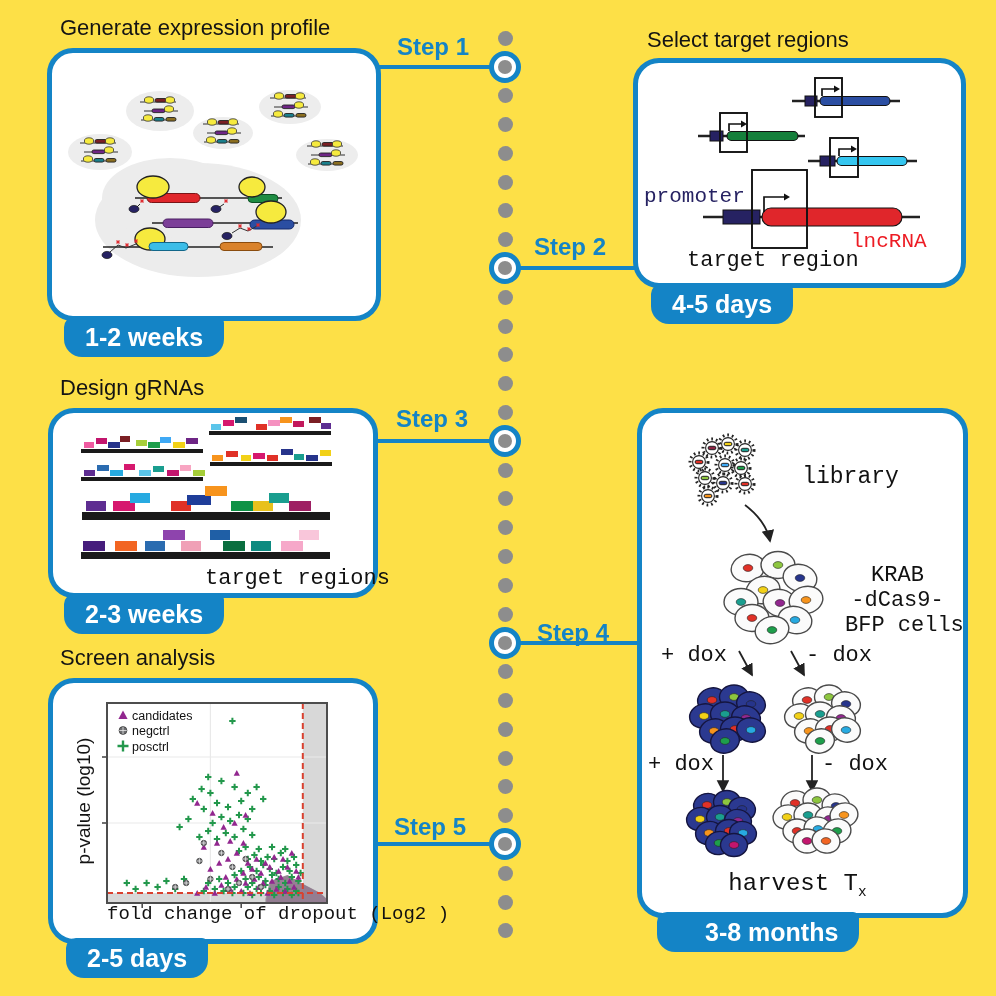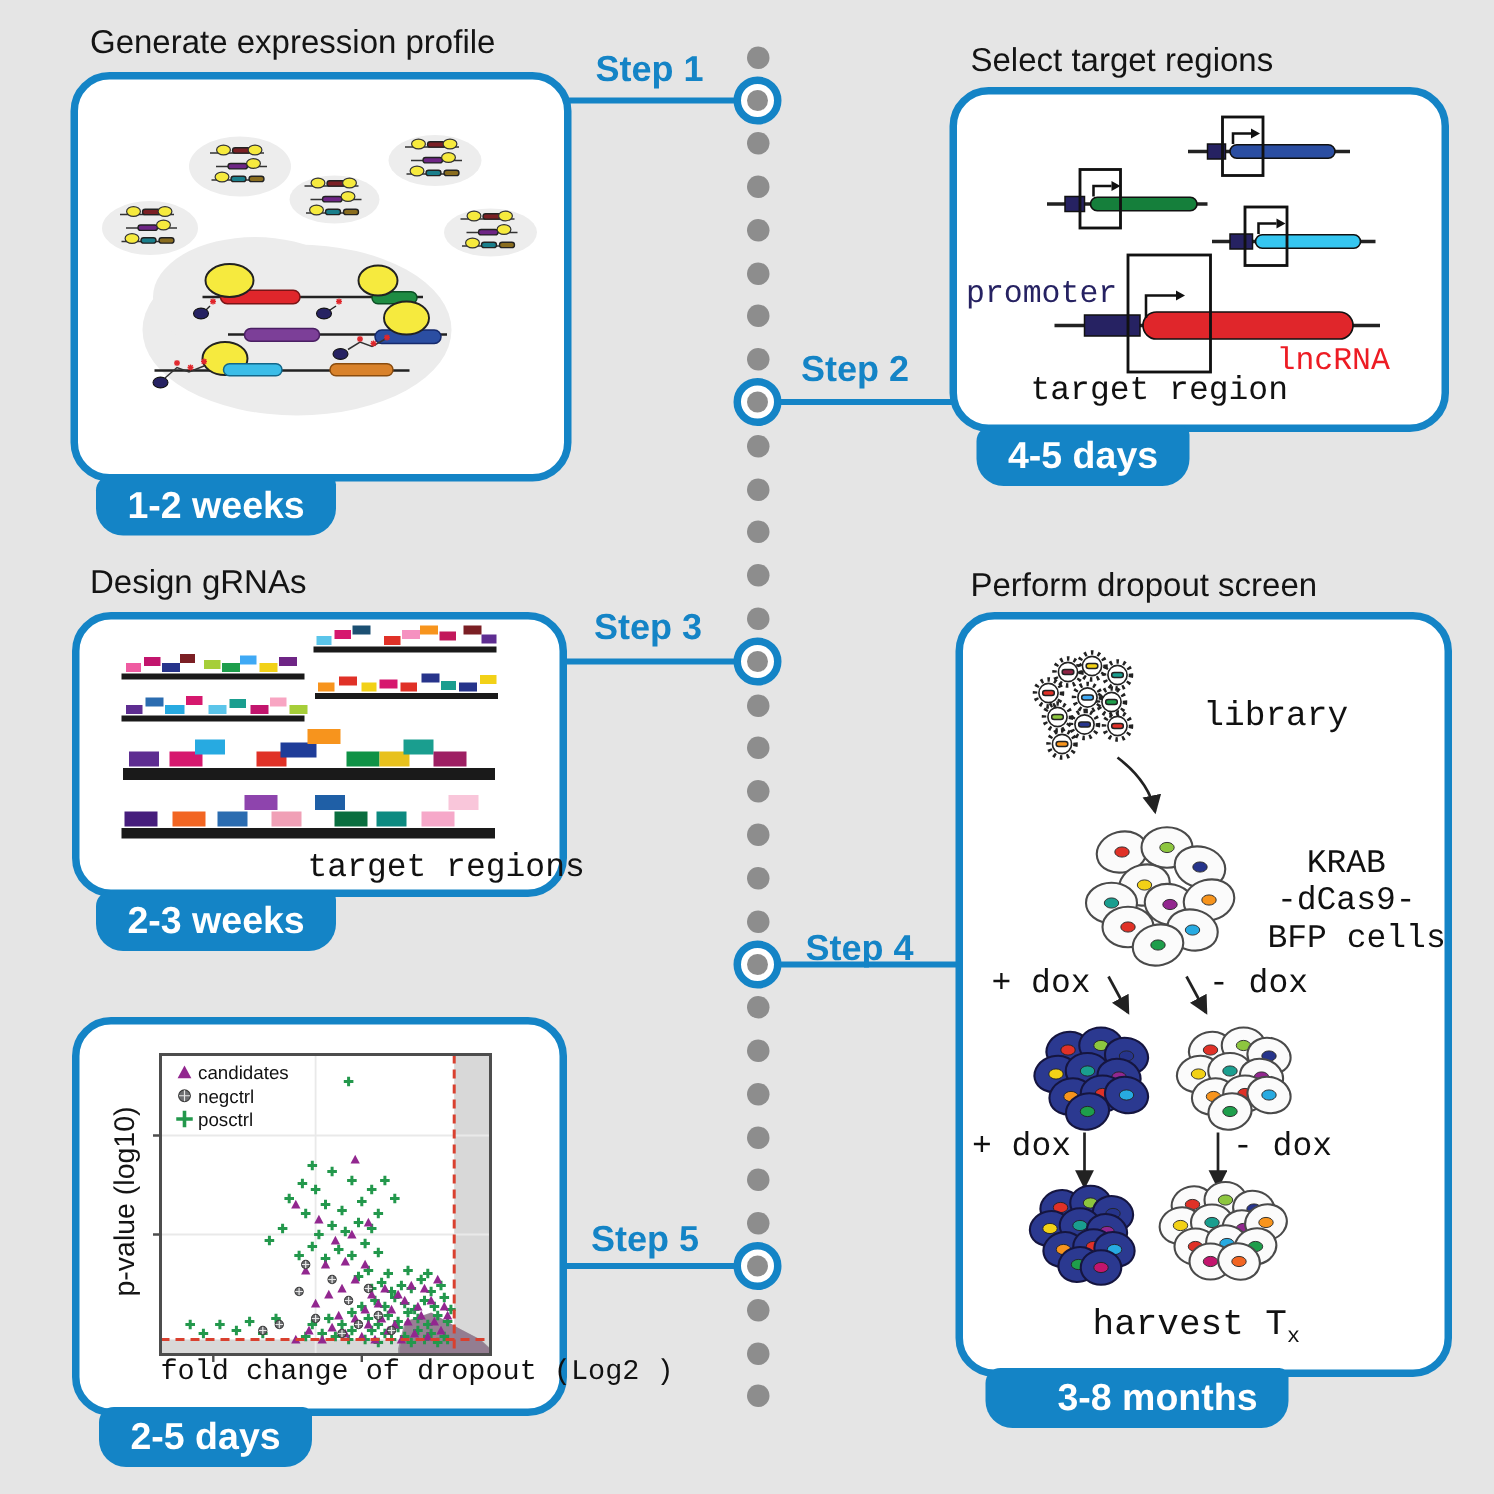--- a/index.html
+++ b/index.html
@@ -1,16 +1,16 @@
 <!DOCTYPE html>
 <html style="--accent: #1484c6; --dot: #8d8d8d;"><head>
 <meta charset="utf-8">
 <style>
   html,body{margin:0;padding:0;background:#fff;}
-  .stage{position:relative;width:996px;height:996px;background:#e5e5e5;overflow:hidden;
+  .stage{position:relative;width:996px;height:996px;background:#fde047;overflow:hidden;
          font-family:"Liberation Sans",sans-serif;color:#111;}
   .panel{position:absolute;border:5px solid var(--accent);border-radius:26px;background:#fff;box-sizing:border-box;}
   .panel-title{position:absolute;font-size:22px;color:#141414;white-space:nowrap;}
   .badge{position:absolute;height:40px;line-height:40px;padding:0 21px;background:var(--accent);
          color:#fff;font-size:25px;font-weight:bold;border-radius:10px 6px 18px 18px;z-index:6;white-space:nowrap;}
   .step-label{position:absolute;font-size:24px;font-weight:bold;color:var(--accent);white-space:nowrap;z-index:5;}
   .step-line{position:absolute;height:4px;background:var(--accent);z-index:3;}
   .tdot{position:absolute;width:15px;height:15px;border-radius:50%;background:var(--dot);z-index:2;}
   .ring{position:absolute;width:22px;height:22px;border:5px solid var(--accent);border-radius:50%;
         background:#fff;z-index:4;display:flex;align-items:center;justify-content:center;}
@@ -278,21 +278,20 @@
       <rect x="128" y="128" width="20" height="10" fill="#f0a0b6"></rect>
       <rect x="157" y="117" width="20" height="10" fill="#1f5fa6"></rect>
       <rect x="170" y="128" width="22" height="10" fill="#0a6e3f"></rect>
       <rect x="198" y="128" width="20" height="10" fill="#0d8a80"></rect>
       <rect x="228" y="128" width="22" height="10" fill="#f6a8c9"></rect>
       <rect x="246" y="117" width="20" height="10" fill="#f9c6da"></rect>
     </svg>
   <div class="txt" style="left:205px;top:566px;font-size:22px;">target regions</div>
   <div class="badge" style="left:64px;top:594px;">2-3 weeks</div>
 
-  <div class="panel-title" style="left:647px;top:377px;">Perform dropout screen</div>
   <div class="panel" style="left:637px;top:408px;width:331px;height:510px;"></div>
   <svg id="dropout" class="ill" style="left:642px;top:413px;" width="321" height="500" viewBox="0 0 321 500">
       <defs>
         <marker id="ah" markerWidth="9" markerHeight="9" refX="6" refY="3.5" orient="auto">
           <path d="M0,0 L7,3.5 L0,7 Z" fill="#222"></path>
         </marker>
       </defs>
       <circle cx="70" cy="35" r="9" fill="none" stroke="#222" stroke-width="3" stroke-dasharray="1.7 2.9"></circle>
       <circle cx="70" cy="35" r="6.4" fill="#fff" stroke="#222" stroke-width="1.1"></circle>
       <rect x="66.1" y="33.3" width="7.8" height="3.4" rx="1.7" fill="#8e2344" stroke="#222" stroke-width="1"></rect>
@@ -446,20 +445,21 @@
   </div>
   <div class="txt" style="left:661px;top:643px;font-size:22px;">+ dox</div>
   <div class="txt" style="left:806px;top:643px;font-size:22px;">- dox</div>
   <div class="txt" style="left:648px;top:752px;font-size:22px;">+ dox</div>
   <div class="txt" style="left:822px;top:752px;font-size:22px;">- dox</div>
   <div class="txt center" style="left:715px;top:870px;width:165px;font-size:24px;">
     <span>harvest T</span><sub>x</sub>
   </div>
   <div class="badge" style="left:657px;top:912px;padding-left:48px;">3-8 months</div>
 
+  <div class="panel-title" style="left:60px;top:645px;">Screen analysis</div>
   <div class="panel" style="left:48px;top:678px;width:330px;height:266px;"></div>
   <svg id="scatter" class="ill" style="left:101px;top:701px;" width="232" height="210" viewBox="0 0 232 210">
       <rect x="201.8" y="2" width="24.19999999999999" height="200" fill="#d8d8d8"></rect>
       <rect x="6" y="192" width="220" height="10" fill="#d8d8d8"></rect>
       <line x1="109.39999999999999" y1="2" x2="109.39999999999999" y2="202" stroke="#e9e9e9" stroke-width="1.2"></line>
       <line x1="6" y1="56" x2="226" y2="56" stroke="#e9e9e9" stroke-width="1.2"></line>
       <line x1="6" y1="122" x2="226" y2="122" stroke="#e9e9e9" stroke-width="1.2"></line>
       <line x1="41.2" y1="202" x2="41.2" y2="207" stroke="#4d4d4d" stroke-width="1.6"></line>
       <line x1="140.2" y1="202" x2="140.2" y2="207" stroke="#4d4d4d" stroke-width="1.6"></line>
       <line x1="6" y1="56" x2="1" y2="56" stroke="#4d4d4d" stroke-width="1.6"></line>

